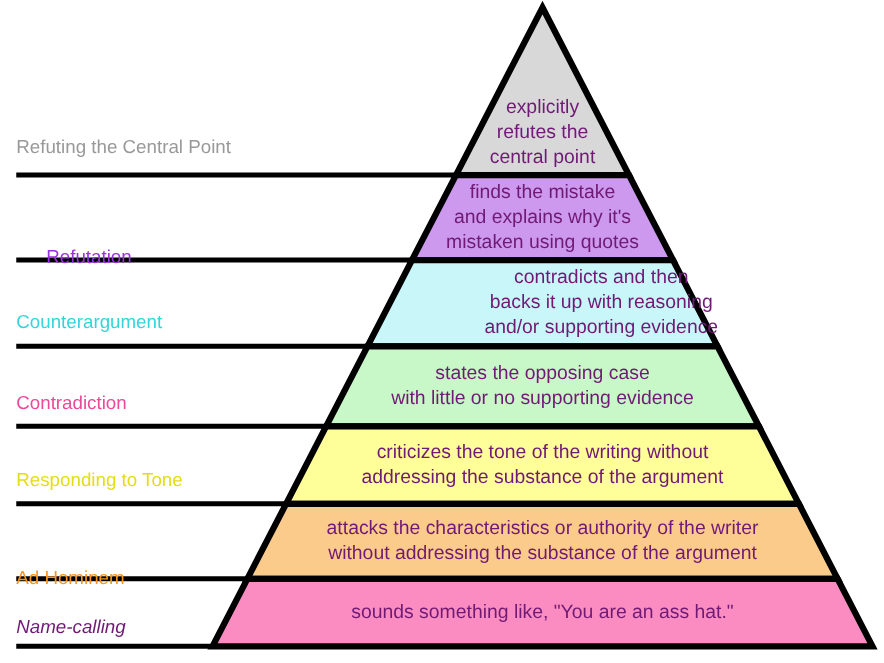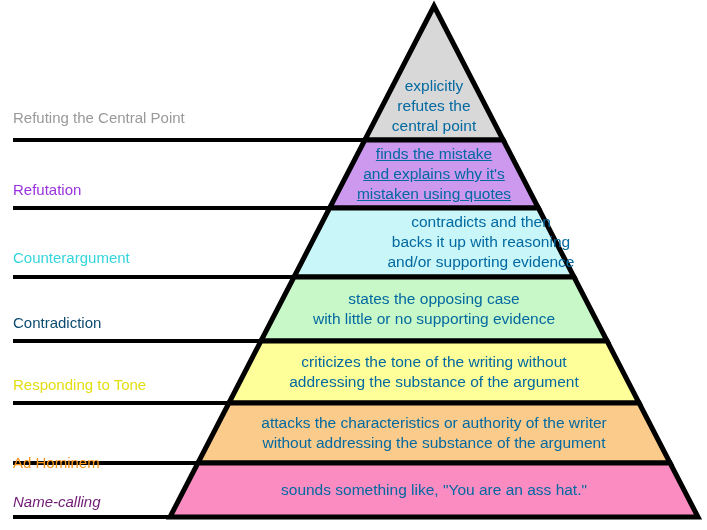--- a/index.html
+++ b/index.html
@@ -35,35 +35,35 @@
     font-size: 15px;
     line-height: 26px;
     white-space: pre;
   }
   .band-desc {
     position: absolute;
     left: 434px;
     transform: translateX(-50%);
     font-size: 15.5px;
     line-height: 20px;
-    color: #0369a1;
+    color: #701a75;
     text-align: center;
     white-space: pre;
   }
   
   .lbl-0 { top: 105px; }
-  .lbl-1 { top: 177px; }
+  .lbl-1 { top: 193px; margin-left: 24px; }
   .lbl-2 { top: 245px; }
   .lbl-3 { top: 310px; }
   .lbl-4 { top: 372px; }
   .lbl-5 { top: 450px; }
   .lbl-6 { top: 489px; }
   
   .desc-0 { top: 76px; }
-  .desc-1 { top: 144px; text-decoration: underline; }
+  .desc-1 { top: 144px; }
   .desc-2 { top: 212px; margin-left: 47px; }
   .desc-3 { top: 289px; }
   .desc-4 { top: 352px; }
   .desc-5 { top: 413px; }
   .desc-6 { top: 480px; }
 </style>
 </head>
 <body>
 
 <div id="stage">
@@ -83,21 +83,21 @@
     <polygon points="329.6,208 538.4,208 574,277 294,277" fill="#c9f6f8"></polygon>
     <polygon points="294,277 574,277 607.1,341 260.9,341" fill="#c8f7c8"></polygon>
     <polygon points="260.9,341 607.1,341 639.1,403 228.9,403" fill="#ffff99"></polygon>
     <polygon points="228.9,403 639.1,403 670.1,463 197.9,463" fill="#fbcb8b"></polygon>
     <polygon points="197.9,463 670.1,463 698,517 170,517" fill="#fa8cc2"></polygon>
   </svg>
 
   <div class="level-label lbl-0" style="color: rgb(153, 153, 153);">Refuting the Central Point</div>
   <div class="level-label lbl-1" style="color: rgb(153, 51, 221);">Refutation</div>
   <div class="level-label lbl-2" style="color: rgb(51, 213, 221);">Counterargument</div>
-  <div class="level-label lbl-3" style="color: #0c4a6e;">Contradiction</div>
+  <div class="level-label lbl-3" style="color: #ec4899;">Contradiction</div>
   <div class="level-label lbl-4" style="color: rgb(227, 222, 18);">Responding to Tone</div>
   <div class="level-label lbl-5" style="color: rgb(248, 149, 29);">Ad Hominem</div>
   <div class="level-label lbl-6" style="color: #701a75; font-style: italic;">Name-calling</div>
 
   <div class="band-desc desc-0">explicitly
 refutes the
 central point</div>
   <div class="band-desc desc-1">finds the mistake
 and explains why it's
 mistaken using quotes</div>

